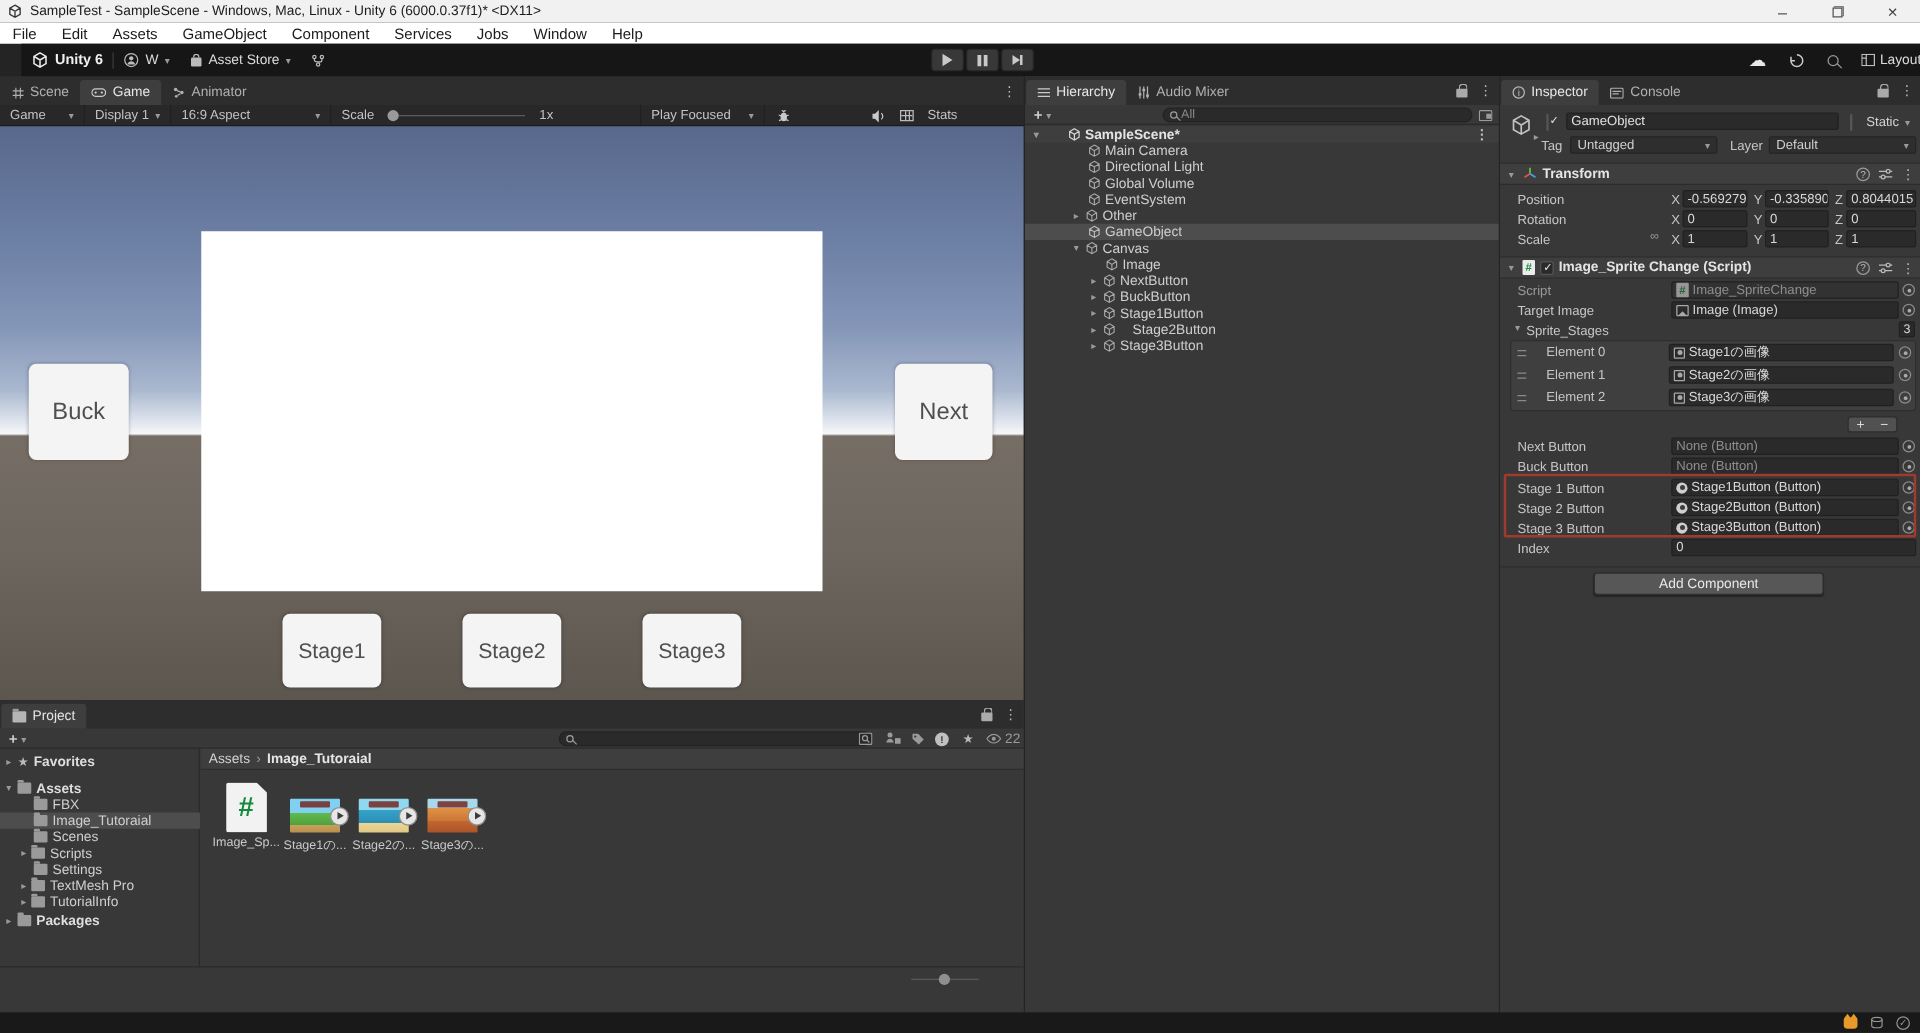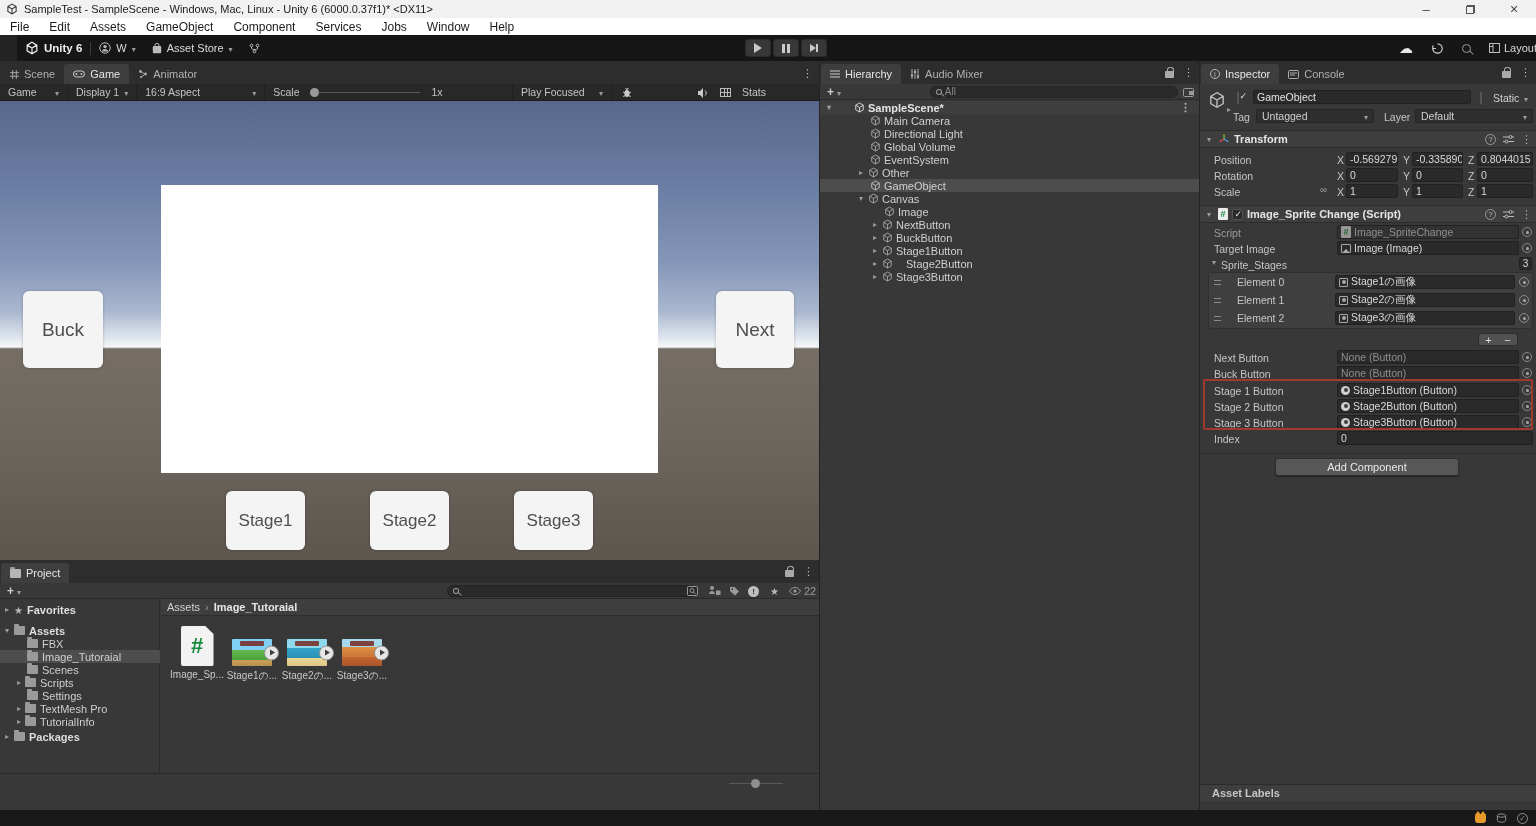--- a/index.html
+++ b/index.html
@@ -641,23 +641,20 @@
     </div>
   <span class="pick pickabs" style="left:322px;top:356px"></span>
   
   <div class="annot" style="top:318px"></div>
   <span class="ilabel" style="top:372px">Index</span>
   <div class="fld" style="left:137px;top:370px;width:196px">
       <span>0</span>
     </div>
   <div class="abs" style="left:0;top:392px;width:336px;border-top:1px solid #2c2c2c"></div>
   <div class="addc" style="top:397px">Add Component</div>
-  <div class="sectbar" style="top:723px">
-      <span>Asset Labels</span>
-    </div>
 </div>
 
 <div class="panel" id="project-panel">
   <div class="tabstrip">
     <div class="tab active">
       <span class="folder" style="background:#b5b5b5"></span>
       <span>Project</span>
     </div>
     <div class="striprights">
       <span class="lockic"></span>

